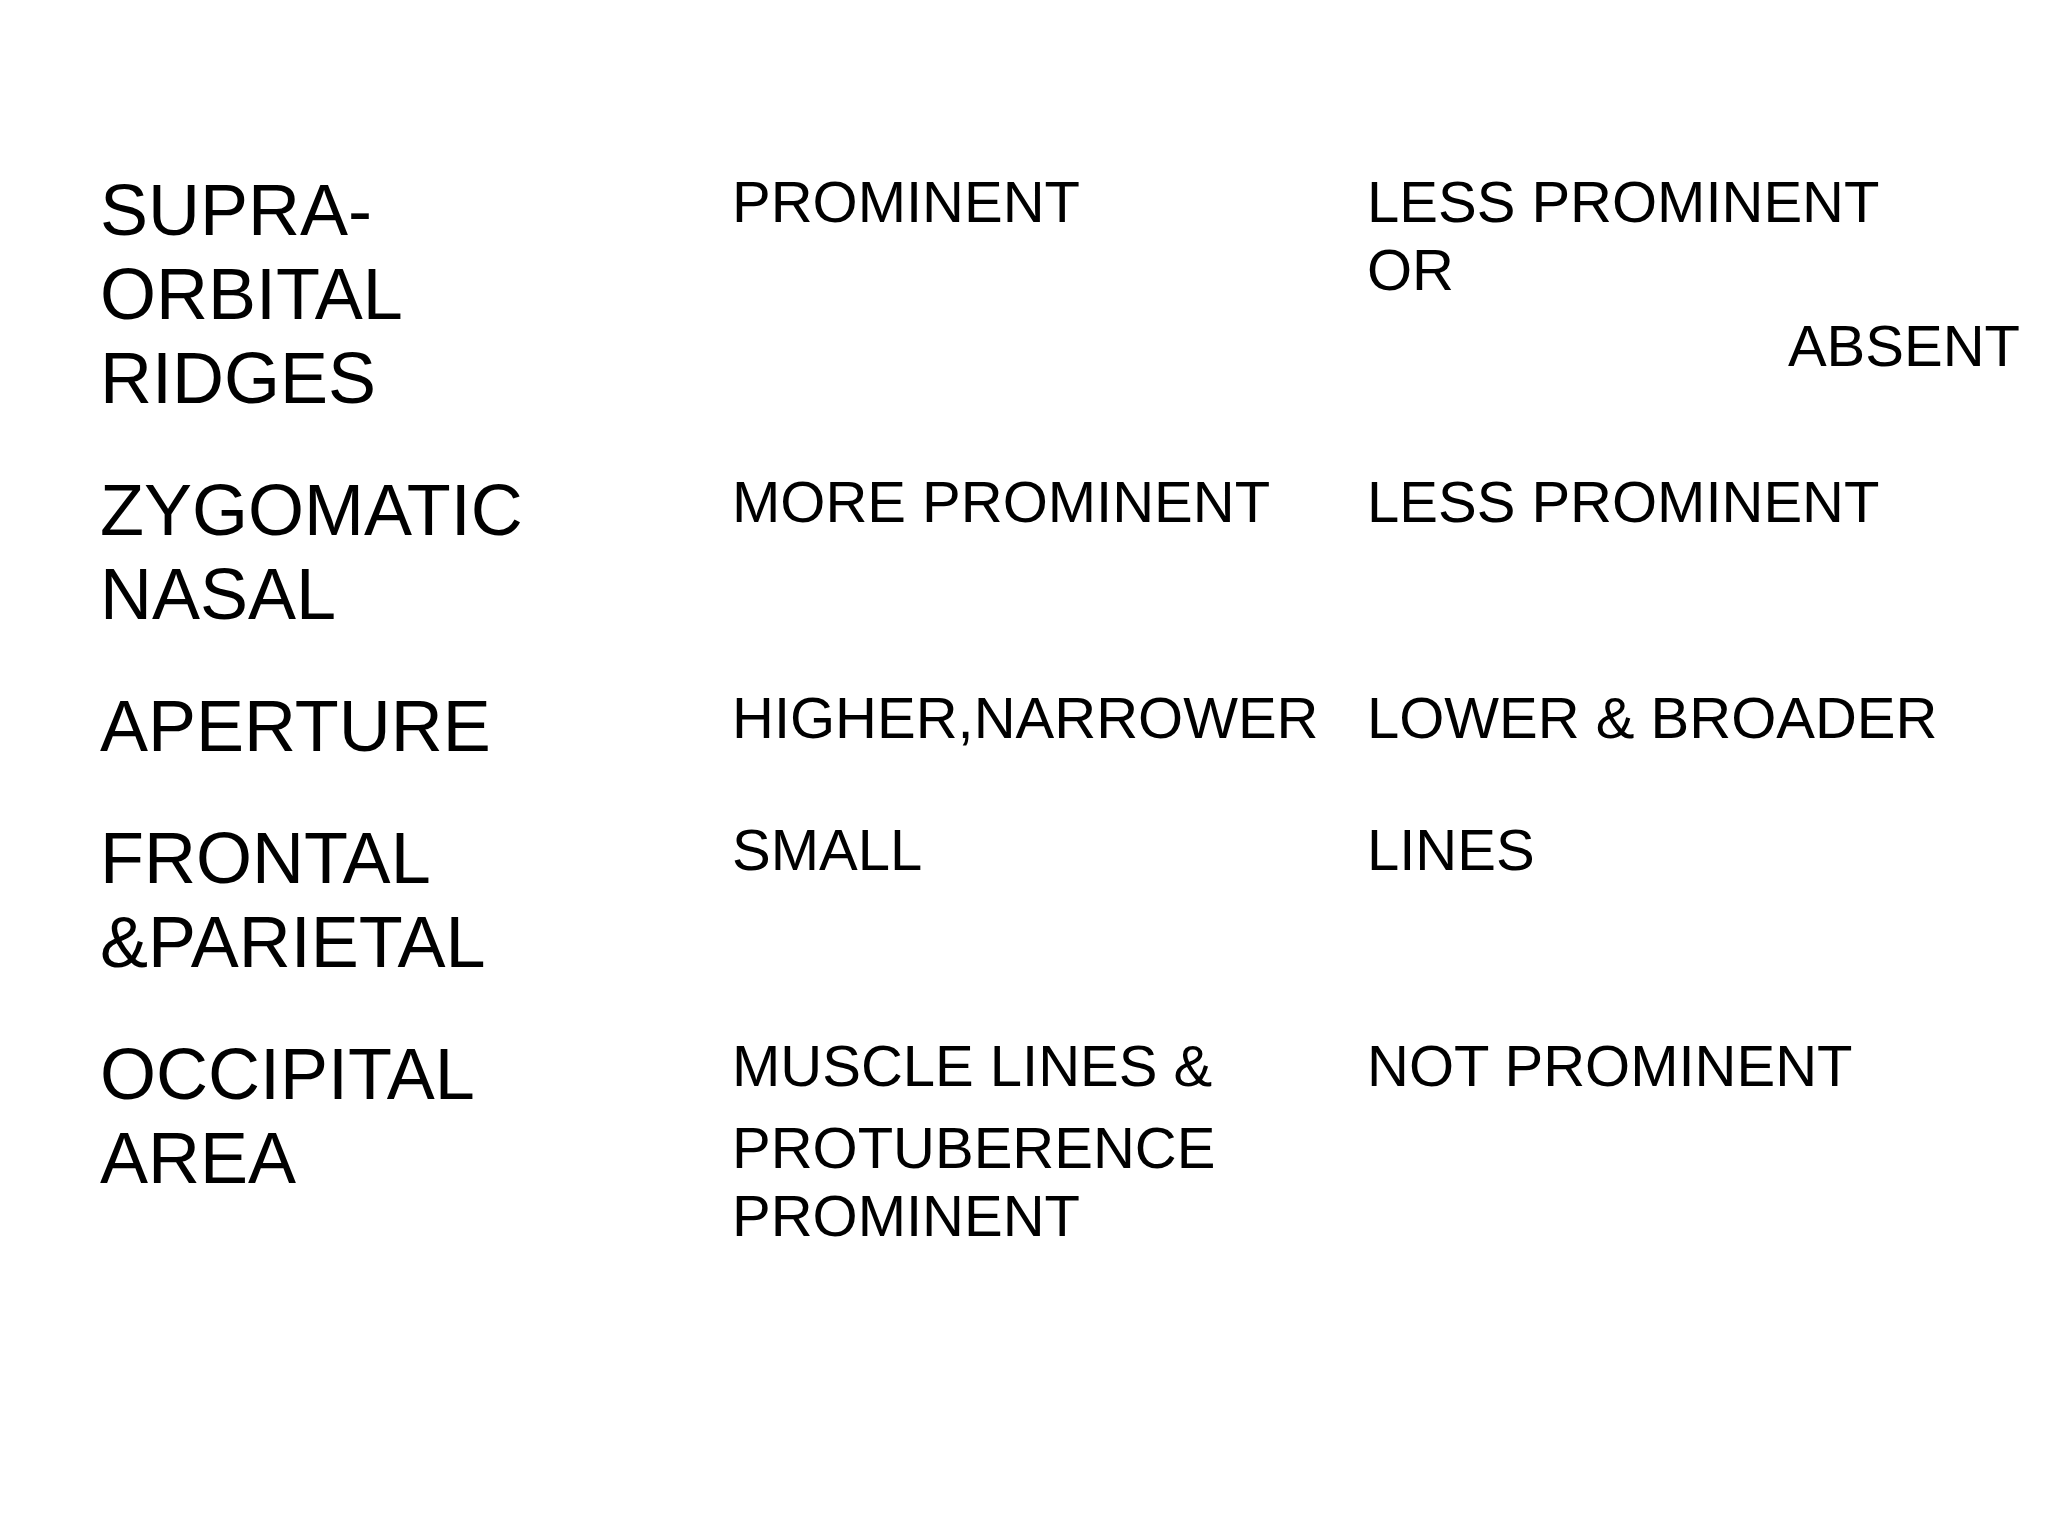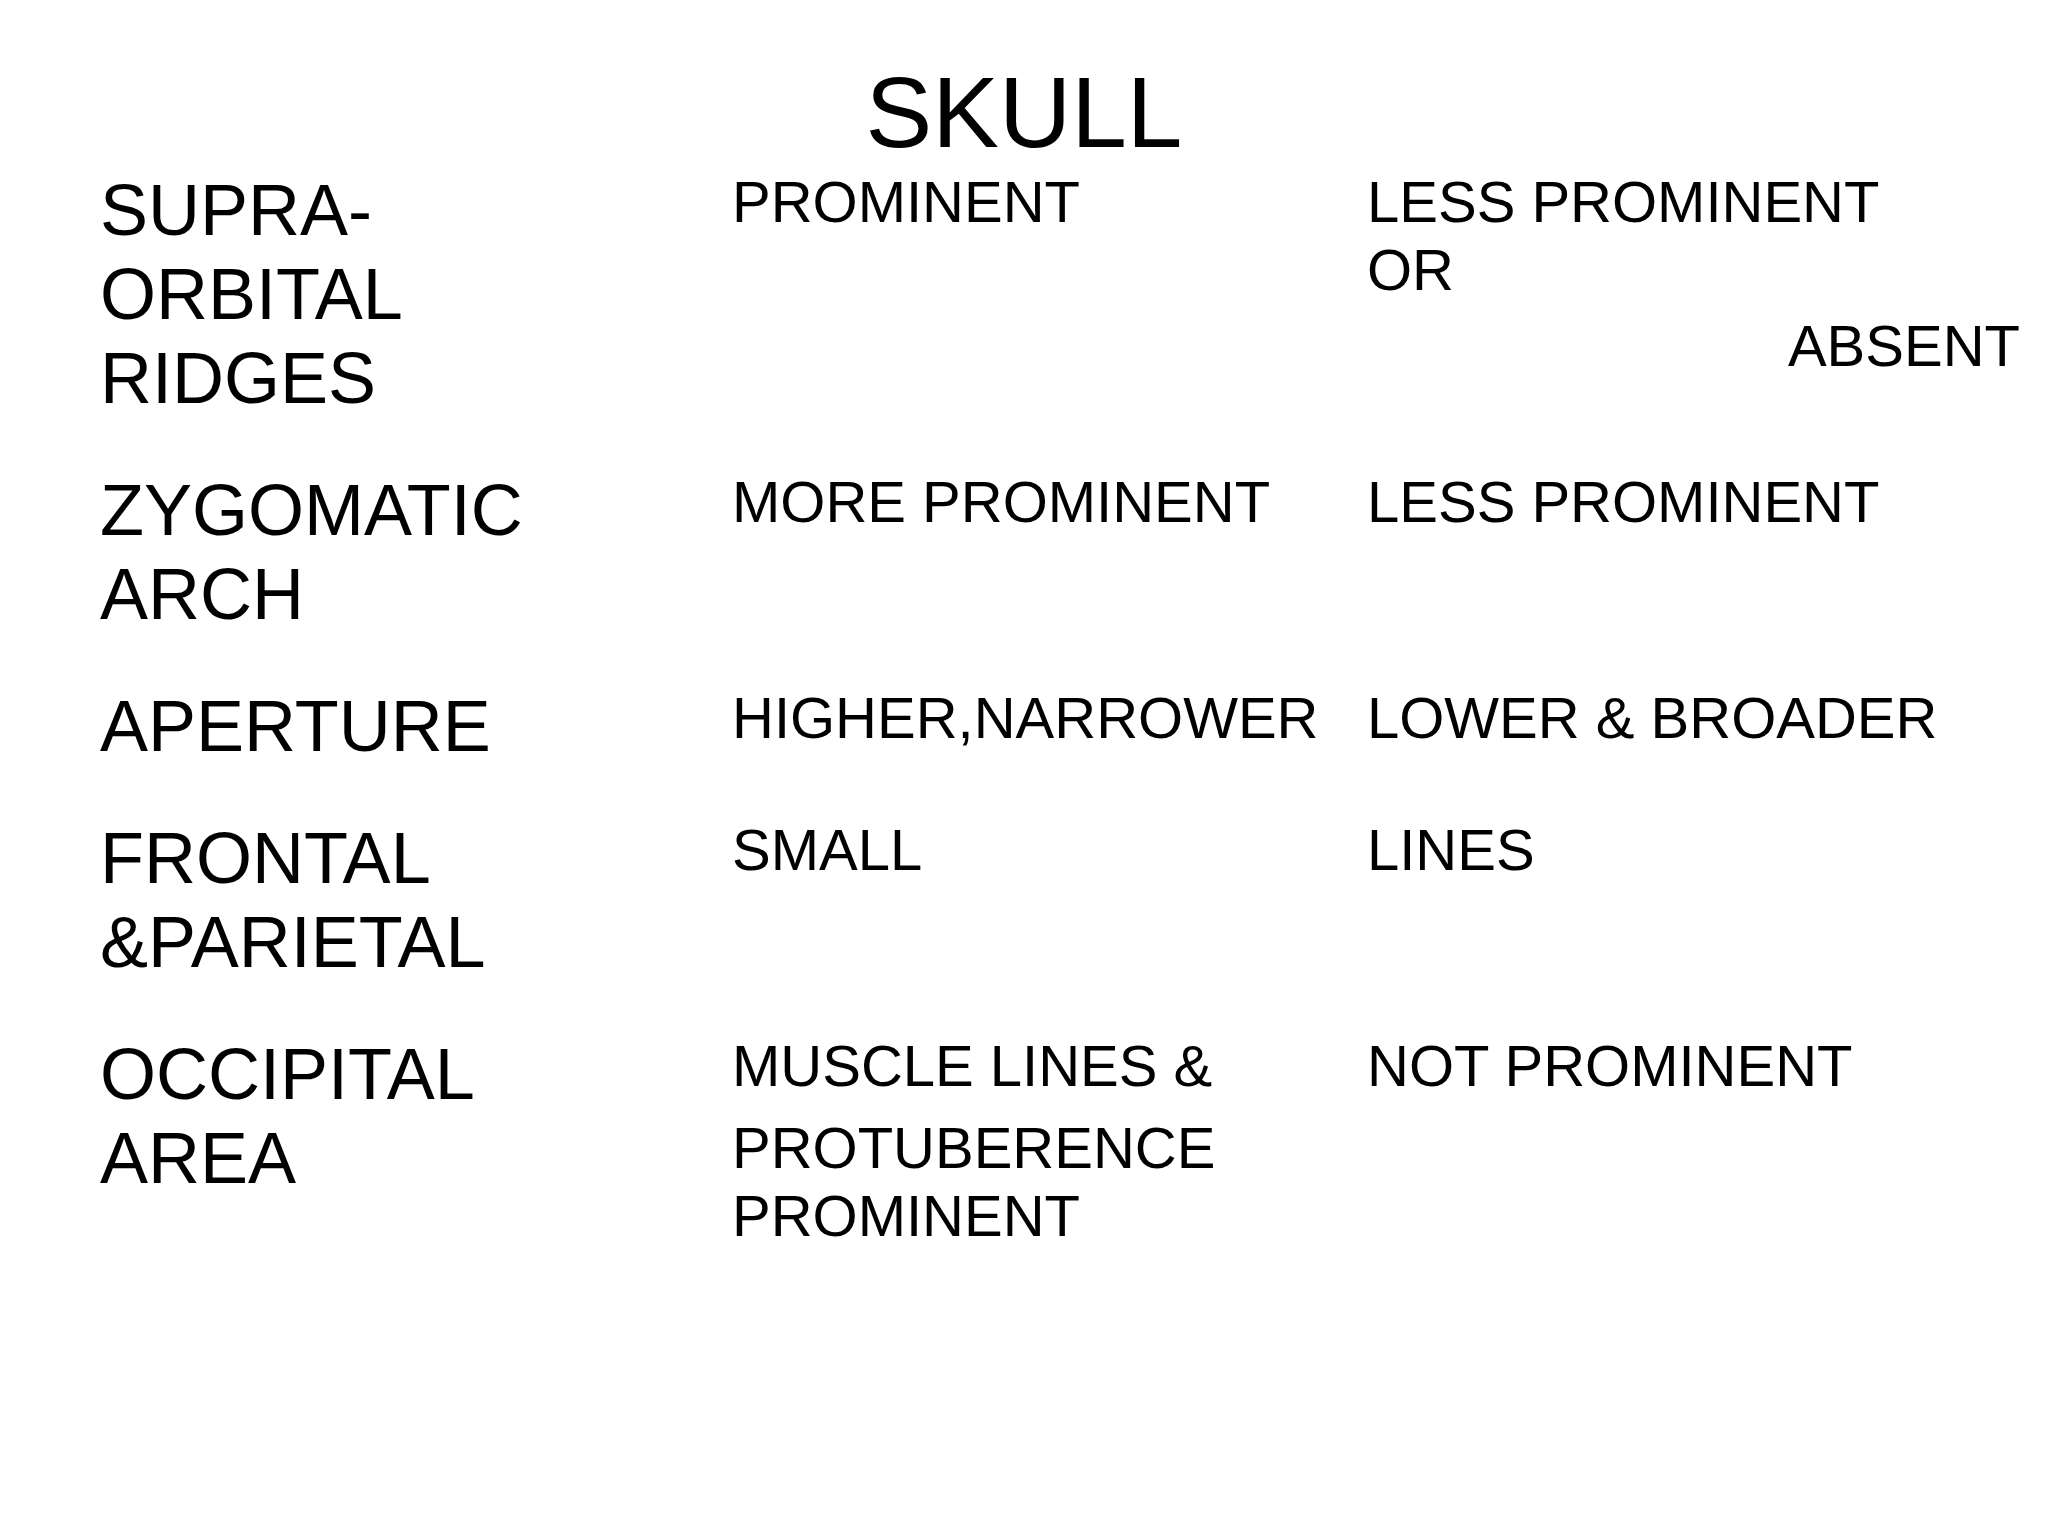--- a/index.html
+++ b/index.html
@@ -49,21 +49,20 @@
   .line { white-space: nowrap; }
   .gap-sm { margin-top: 8px; text-align: right; }
   .gap-md { margin-top: 14px; }
   .gap-lg { margin-top: 35px; }
 </style>
 </head>
 <body>
 
 <div class="slide">
 
-  <div class="title">SKULL</div>
 
   <div class="grid">
 
     <div class="row">
       <div class="cell feature">
         <div class="line">SUPRA-</div>
         <div class="line">ORBITAL</div>
         <div class="line">RIDGES</div>
       </div>
       <div class="cell val">
@@ -72,21 +71,21 @@
       <div class="cell val">
         <div class="line">LESS PROMINENT</div>
         <div class="line">OR</div>
         <div class="line gap-sm">ABSENT</div>
       </div>
     </div>
 
     <div class="row">
       <div class="cell feature">
         <div class="line">ZYGOMATIC</div>
-        <div class="line">ARCH</div>
+        <div class="line">NASAL</div>
       </div>
       <div class="cell val">
         <div class="line">MORE PROMINENT</div>
       </div>
       <div class="cell val">
         <div class="line">LESS PROMINENT</div>
       </div>
     </div>
 
     <div class="row">

